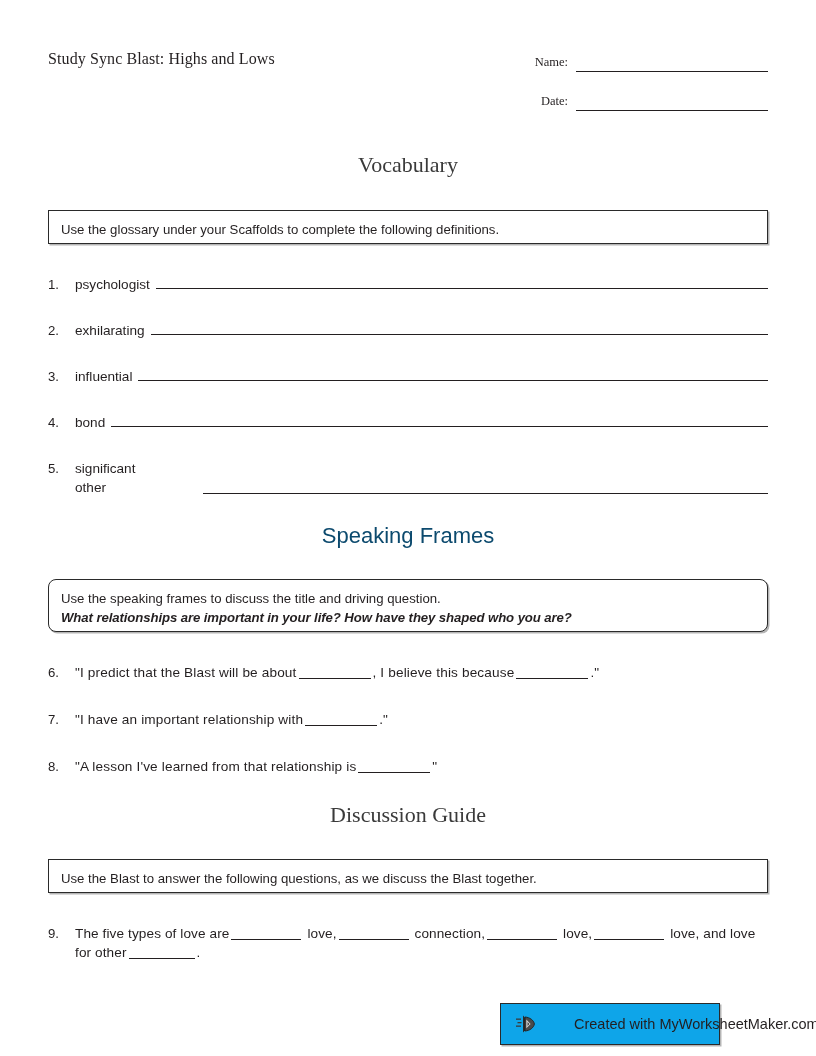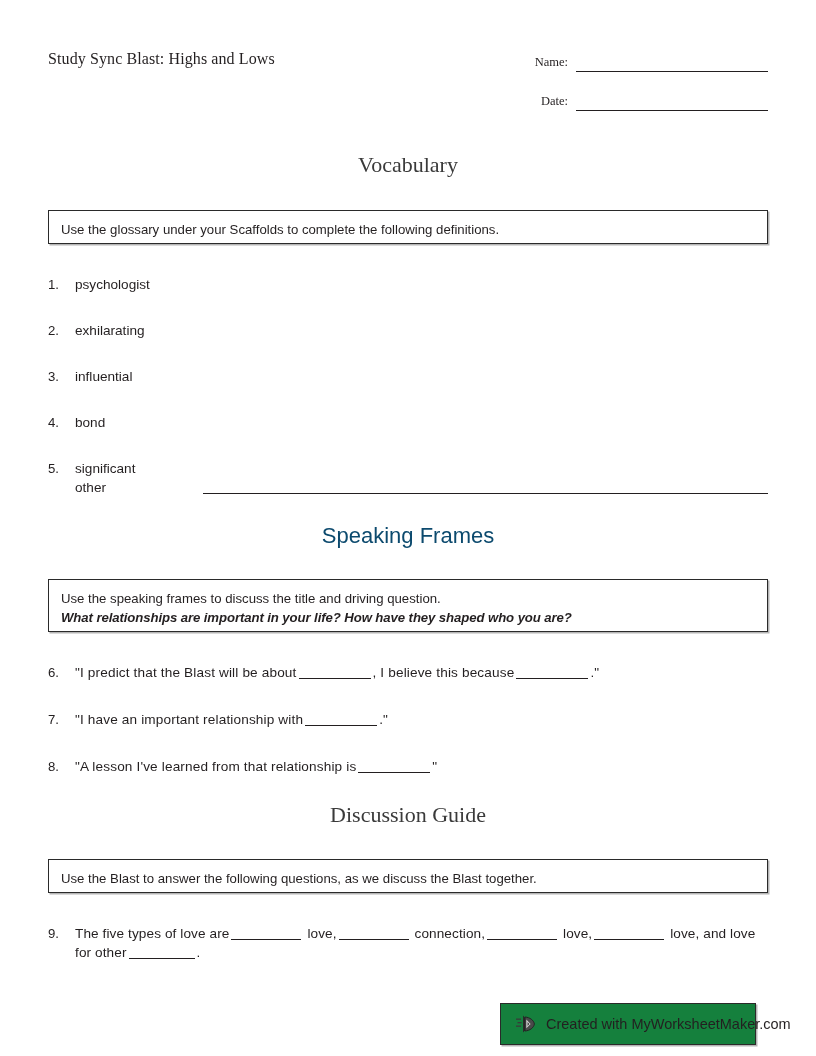--- a/index.html
+++ b/index.html
@@ -130,21 +130,20 @@
     flex: 1 1 auto;
     line-height: 19px;
     position: relative;
   }
 
   
   .vocab-row {
     display: flex;
     align-items: baseline;
     width: 100%;
-    flex-direction: column;
   }
   .vocab-word {
     white-space: nowrap;
     padding-right: 6px;
   }
   .rule {
     flex: 1 1 auto;
     border-bottom: 1.6px solid #231f20;
     height: 13px;
   }
@@ -179,29 +178,30 @@
   .blank.w66 { width: 66px; }
 
   .q-text { letter-spacing: 0.15px; }
   .q9-text { letter-spacing: 0.1px; }
 
   
   .footer-badge {
     position: absolute;
     left: 500px;
     top: 1003px;
-    width: 256px;
+    width: 220px;
     height: 42px;
     box-sizing: border-box;
     border: 1.2px solid #2a2a2a;
-    background: #15803d;
+    background: #0ea5e9;
     box-shadow: 1.5px 1.5px 0 0 rgba(120,120,120,0.55);
     display: flex;
     align-items: center;
     padding-left: 14px;
+    gap: 28px;
   }
   .footer-logo {
     width: 24px;
     height: 24px;
     flex: 0 0 24px;
     margin-right: 7px;
     display: block;
   }
   .footer-text {
     font-family: "Liberation Sans", sans-serif;
@@ -284,21 +284,21 @@
           <span>significant</span><br>
           <span>other</span>
         </span>
         <span class="rule"></span>
       </span>
     </span>
   </div>
 
   <div class="section-heading sans" style="top:523px;">Speaking Frames</div>
 
-  <div class="instruction-box" style="top:579px;">
+  <div class="instruction-box" style="top:579px;border-radius:8px;">
     <div class="instruction-line">Use the speaking frames to discuss the title and driving question.</div>
     <div class="instruction-line emphasis">What relationships are important in your life? How have they shaped who you are?</div>
   </div>
 
   <div class="item" style="top:663px;">
     <span class="item-num">6.</span>
     <span class="item-body q-text"><span>"I predict that the Blast will be about</span><span class="blank w72"></span><span>, I believe this because</span><span class="blank w72"></span><span>."</span></span>
   </div>
 
   <div class="item" style="top:710px;">

